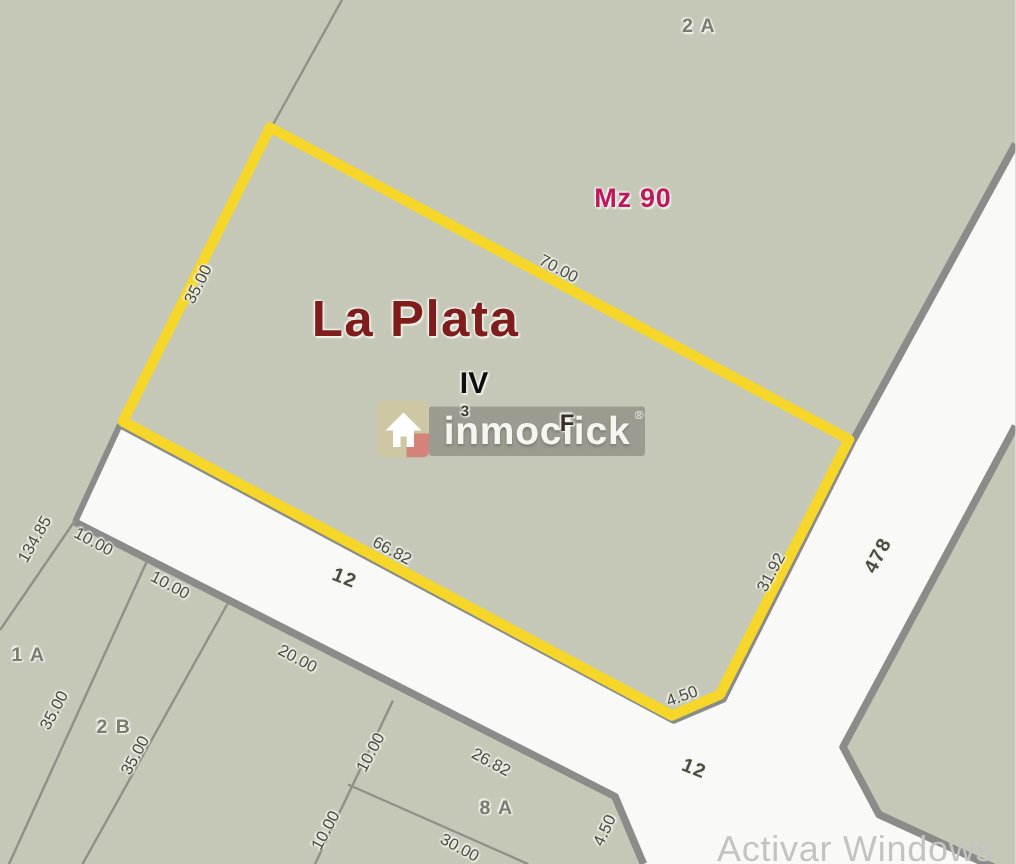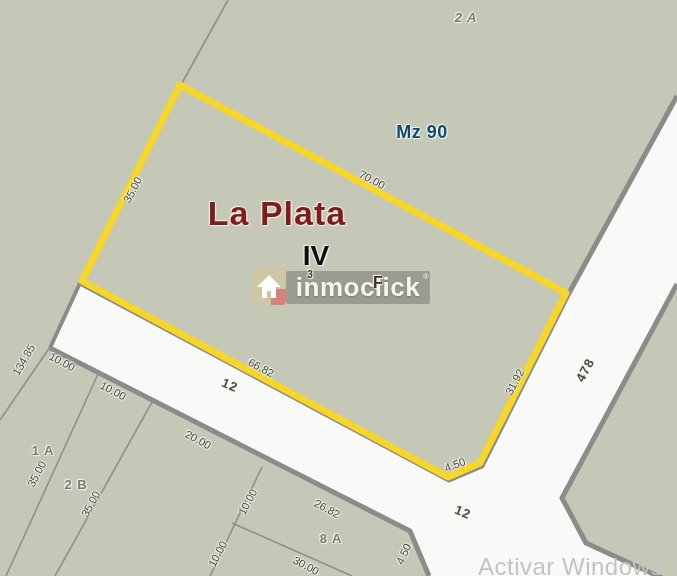--- a/index.html
+++ b/index.html
@@ -10,23 +10,23 @@
     user-select:none;
   }
   #geom{position:absolute;left:0;top:0;}
   .lbl{
     position:absolute;white-space:nowrap;line-height:1;
     text-shadow:0 0 2px #f2f3ec,0 0 2px #f2f3ec,1px 1px 1px #f2f3ec,-1px -1px 1px #f2f3ec;
   }
   .dim{font-size:11px;color:#4a4c42;}
   .parcel{font-size:13px;font-weight:bold;color:#7a7c71;letter-spacing:1px;}
   .street{font-size:13px;font-weight:bold;color:#4a4c42;letter-spacing:1px;}
-  .block{font-size:18px;font-weight:bold;color:#0c4a6e;letter-spacing:0.5px;text-align:right;}
+  .block{font-size:18px;font-weight:bold;color:#be185d;letter-spacing:0.5px;text-align:right;}
   .city{font-size:34px;font-weight:bold;color:#7f1d1d;letter-spacing:1px;}
-  .section{font-size:28px;font-weight:bold;color:#0e0e0e;}
+  .section{font-size:20px;font-weight:bold;color:#0e0e0e;}
   .parcel-f{font-size:16px;font-weight:bold;color:#3a2f26;}
   .tiny{font-size:10px;font-weight:bold;color:#3c3d36;}
 
   
   #watermark{position:absolute;left:252px;top:267px;display:flex;align-items:flex-start;pointer-events:none;}
   #wm-icon{width:34px;height:38px;border-radius:4px;position:relative;background:#cdc7a3;overflow:hidden;flex:none;}
   #wm-icon .red{position:absolute;right:0;bottom:0;width:15px;height:16px;background:#d5837a;}
   #wm-icon svg{position:absolute;left:2px;top:5px;}
   #wm-strip{
     margin-left:0;margin-top:4px;height:33px;width:144px;
@@ -77,38 +77,38 @@
         <path d="M15,3 L27,15 L22,15 L22,26 L17,26 L17,19 L13,19 L13,26 L8,26 L8,15 L3,15 Z" fill="#ffffff"></path>
       </svg>
     </div>
     <div id="wm-strip">
       <span id="wm-text">inmoclick</span>
       <span id="wm-reg">®</span>
     </div>
   </div>
 
   <div id="win-note">Activar Windows</div>
-<div class="lbl parcel" style="left: 466px; top: 17px; transform: translate(-50%, -50%) rotate(0deg); font-style: italic;">2 A</div>
+<div class="lbl parcel" style="left: 466px; top: 17px; transform: translate(-50%, -50%) rotate(0deg);">2 A</div>
     <div class="lbl block" style="left: 422px; top: 132px; transform: translate(-50%, -50%) rotate(0deg);">Mz 90</div>
     <div class="lbl city" style="left: 277px; top: 213px; transform: translate(-50%, -50%) rotate(0deg);">La Plata</div>
     <div class="lbl section" style="left: 316px; top: 256px; transform: translate(-50%, -50%) rotate(0deg);">IV</div>
     <div class="lbl dim" style="left: 372px; top: 180px; transform: translate(-50%, -50%) rotate(28deg);">70.00</div>
     <div class="lbl dim" style="left: 133px; top: 190px; transform: translate(-50%, -50%) rotate(-63deg);">35.00</div>
     <div class="lbl dim" style="left: 261px; top: 368px; transform: translate(-50%, -50%) rotate(28deg);">66.82</div>
     <div class="lbl dim" style="left: 515px; top: 382px; transform: translate(-50%, -50%) rotate(-62deg);">31.92</div>
     <div class="lbl dim" style="left: 455px; top: 465px; transform: translate(-50%, -50%) rotate(-20deg);">4.50</div>
     <div class="lbl parcel-f" style="left: 378px; top: 283px; transform: translate(-50%, -50%) rotate(0deg);">F</div>
     <div class="lbl tiny" style="left: 310px; top: 275px; transform: translate(-50%, -50%) rotate(0deg);">3</div>
     <div class="lbl dim" style="left: 24px; top: 360px; transform: translate(-50%, -50%) rotate(-60deg);">134.85</div>
     <div class="lbl dim" style="left: 62px; top: 362px; transform: translate(-50%, -50%) rotate(28deg);">10.00</div>
     <div class="lbl dim" style="left: 113px; top: 391px; transform: translate(-50%, -50%) rotate(28deg);">10.00</div>
     <div class="lbl dim" style="left: 198px; top: 440px; transform: translate(-50%, -50%) rotate(28deg);">20.00</div>
     <div class="lbl dim" style="left: 327px; top: 509px; transform: translate(-50%, -50%) rotate(28deg);">26.82</div>
     <div class="lbl dim" style="left: 306px; top: 566px; transform: translate(-50%, -50%) rotate(28deg);">30.00</div>
-    <div class="lbl parcel" style="left: 19px; top: 450px; transform: translate(-50%, -50%) rotate(0deg); margin-left: 24px;">1 A</div>
+    <div class="lbl parcel" style="left: 19px; top: 436px; transform: translate(-50%, -50%) rotate(0deg);">1 A</div>
     <div class="lbl dim" style="left: 37px; top: 474px; transform: translate(-50%, -50%) rotate(-62deg);">35.00</div>
     <div class="lbl parcel" style="left: 76px; top: 484px; transform: translate(-50%, -50%) rotate(0deg);">2 B</div>
     <div class="lbl dim" style="left: 91px; top: 504px; transform: translate(-50%, -50%) rotate(-62deg);">35.00</div>
     <div class="lbl parcel" style="left: 331px; top: 538px; transform: translate(-50%, -50%) rotate(0deg);">8 A</div>
     <div class="lbl dim" style="left: 248px; top: 502px; transform: translate(-50%, -50%) rotate(-62deg);">10.00</div>
     <div class="lbl dim" style="left: 218px; top: 554px; transform: translate(-50%, -50%) rotate(-62deg);">10.00</div>
     <div class="lbl street" style="left: 230px; top: 385px; transform: translate(-50%, -50%) rotate(22deg);">12</div>
     <div class="lbl street" style="left: 463px; top: 512px; transform: translate(-50%, -50%) rotate(22deg);">12</div>
     <div class="lbl street" style="left: 585px; top: 370px; transform: translate(-50%, -50%) rotate(-62deg);">478</div>
     <div class="lbl dim" style="left: 404px; top: 554px; transform: translate(-50%, -50%) rotate(-65deg);">4.50</div>

